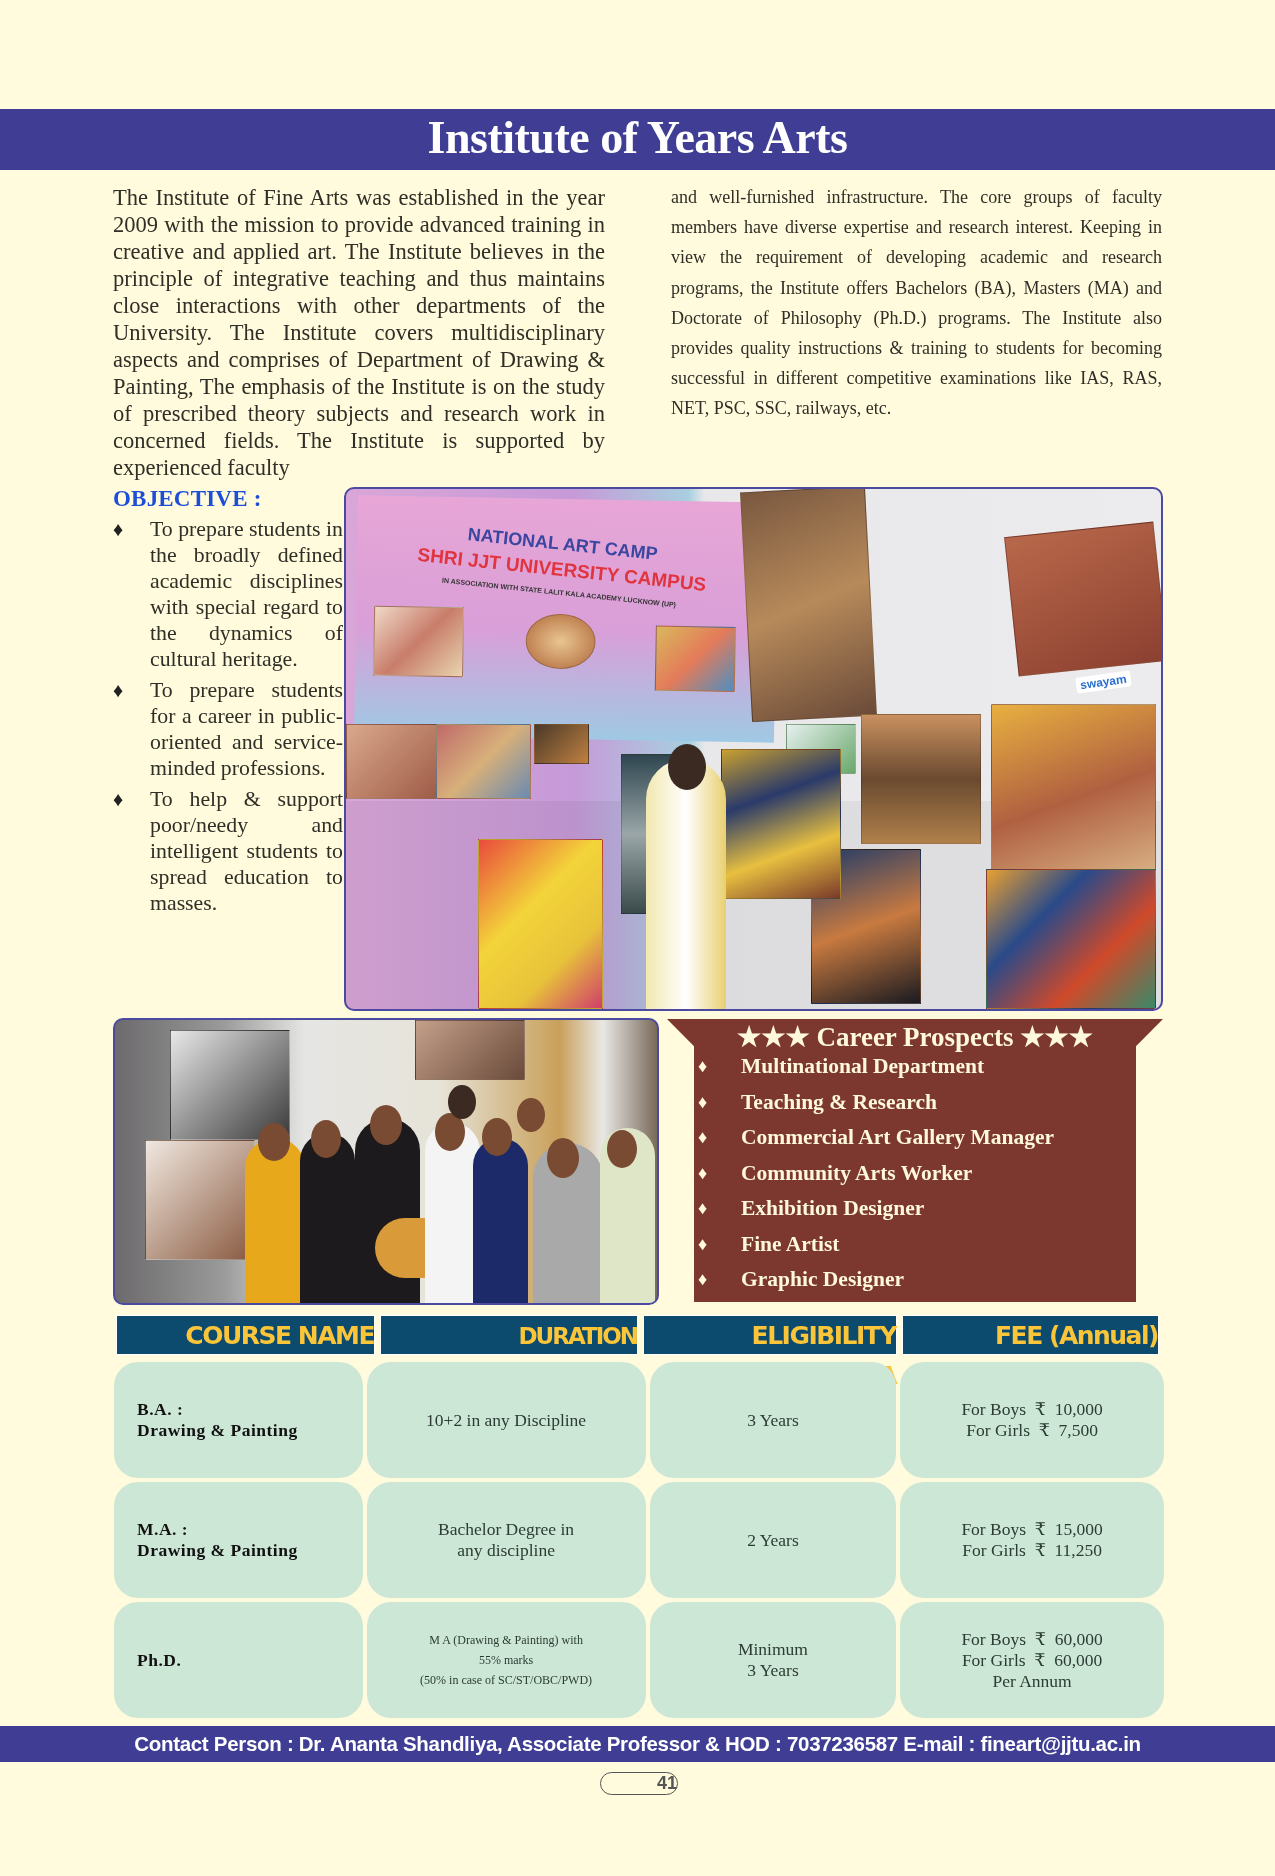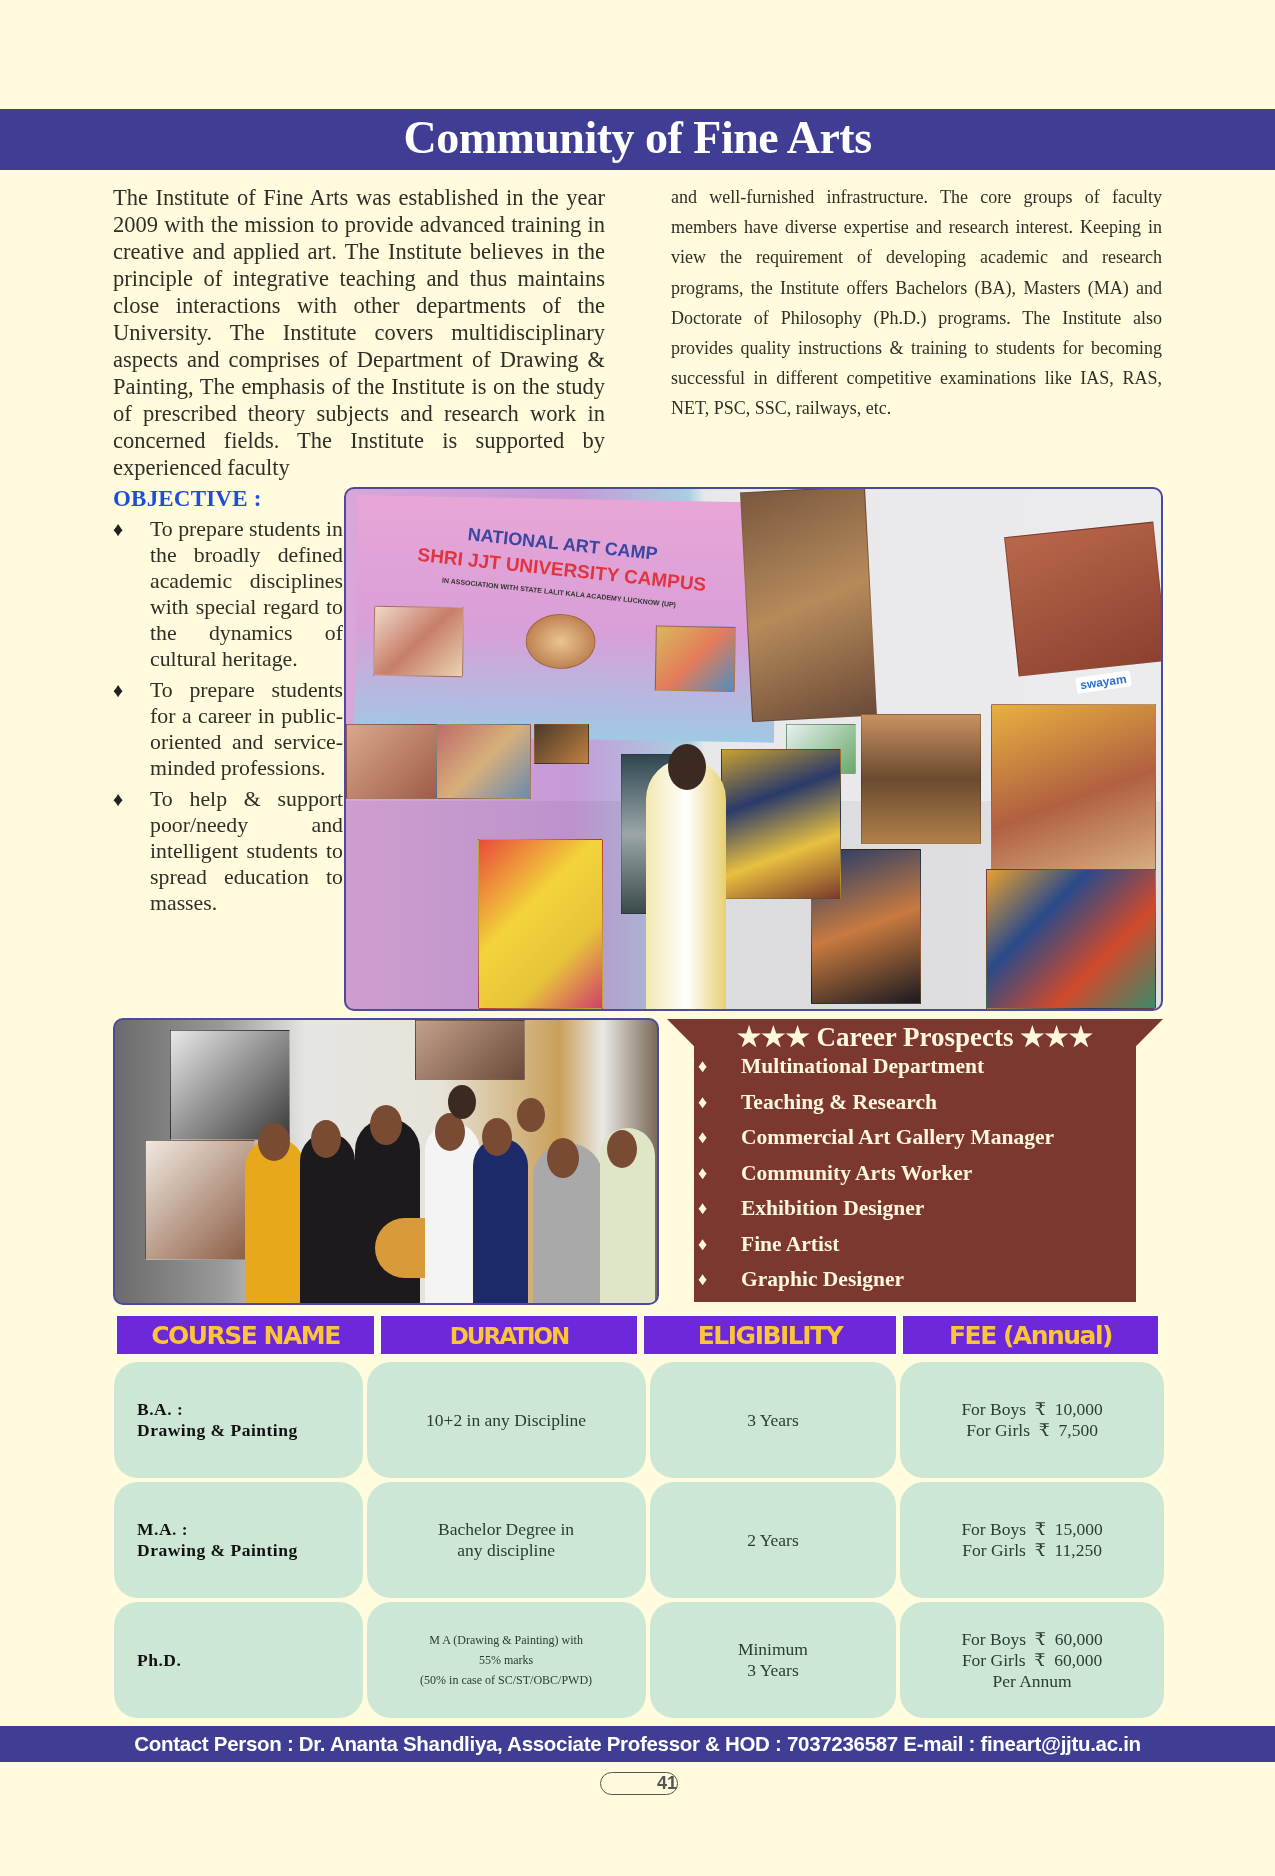--- a/index.html
+++ b/index.html
@@ -59,21 +59,21 @@
       background: #7c382e;
       clip-path: polygon(0 0, 100% 0, 92% 100%, 8% 100%);
     }
     .career-body { position: absolute; left: 27px; top: 25px; width: 442px; height: 258px; background: #7c382e; }
     .career-title { position: absolute; left: 0; top: 0; width: 496px; text-align: center; color: #fff8dc; font-weight: bold; font-size: 27px; line-height: 36px; }
     .career-list { position: absolute; left: 31px; top: 30px; list-style: none; }
     .career-list li { font-weight: bold; color: #fff8dc; font-size: 21.5px; line-height: 35.5px; display: flex; }
     .career-list li .cbullet { width: 43px; font-size: 18px; }
 
     .table-header { position: absolute; top: 1315px; left: 116px; width: 1043px; height: 40px; display: flex; gap: 5px; }
-    .th { background: #6d28d9; color: #fbc53a; font-family: "DejaVu Sans", sans-serif; font-weight: bold; font-size: 25px; text-align: center; line-height: 40px; border: 1px solid #fff; letter-spacing: -1.5px; transform-origin: center; }
+    .th { background: #0c4a6e; color: #fbc53a; font-family: "DejaVu Sans", sans-serif; font-weight: bold; font-size: 25px; text-align: right; line-height: 40px; border: 1px solid #fff; letter-spacing: -1.5px; transform-origin: center; }
     .th:nth-child(1) { width: 259px; }
     .th:nth-child(2) { width: 258px; font-size: 23px; letter-spacing: -2px; }
     .th:nth-child(3) { width: 254px; }
     .th:nth-child(4) { width: 257px; }
 
     .table-body { position: absolute; top: 1362px; left: 114px; width: 1050px; }
     .trow { display: flex; gap: 4px; height: 116px; margin-bottom: 4px; }
     .td { background: #cce7d6; border-radius: 24px; display: flex; align-items: center; justify-content: center; text-align: center; font-size: 17.5px; line-height: 21px; color: #2c3c34; }
     .td:nth-child(1) { width: 259px; justify-content: flex-start; padding-left: 23px; text-align: left; font-weight: bold; color: #111; font-size: 17.5px; letter-spacing: 0.5px; }
     .td:nth-child(2) { width: 292px; justify-content: center; }
@@ -81,21 +81,21 @@
     .td:nth-child(4) { width: 276px; }
     .td .line { display: block; }
     .fee-line { display: block; white-space: pre; }
 
     .footer-bar { position: absolute; left: 0; top: 1726px; width: 1275px; height: 36px; background: #3f3e94; color: #fff; text-align: center; font-family: "Liberation Sans", sans-serif; font-weight: bold; font-size: 20.5px; line-height: 36px; letter-spacing: -0.3px; }
     .page-number { position: absolute; left: 600px; top: 1772px; width: 78px; height: 23px; border: 1.5px solid #555; border-radius: 12px; text-align: right; font-family: "Liberation Sans", sans-serif; font-size: 18px; line-height: 20px; color: #555; font-weight: bold; }
   </style>
 </head>
 <body>
 
-<div class="title-bar">Community of Fine Arts</div>
+<div class="title-bar">Institute of Years Arts</div>
 
 <p class="intro-col intro-left">The Institute of Fine Arts was established in the year 2009 with the mission to provide advanced training in creative and applied art. The Institute believes in the principle of integrative teaching and thus maintains close interactions with other departments of the University. The Institute covers multidisciplinary aspects and comprises of Department of Drawing &amp; Painting, The emphasis of the Institute is on the study of prescribed theory subjects and research work in concerned fields. The Institute is supported by experienced faculty</p>
 <p class="intro-col intro-right">and well-furnished infrastructure. The core groups of faculty members have diverse expertise and research interest. Keeping in view the requirement of developing academic and research programs, the Institute offers Bachelors (BA), Masters (MA) and Doctorate of Philosophy (Ph.D.) programs. The Institute also provides quality instructions &amp; training to students for becoming successful in different competitive examinations like IAS, RAS, NET, PSC, SSC, railways, etc.</p>
 
 <div class="objective-heading">OBJECTIVE :</div>
 <ul class="objective-list">
   <li>
     <span class="bullet">♦</span>
     <span class="otext">To prepare students in the broadly defined academic disciplines with special regard to the dynamics of cultural heritage.</span>
   </li>

